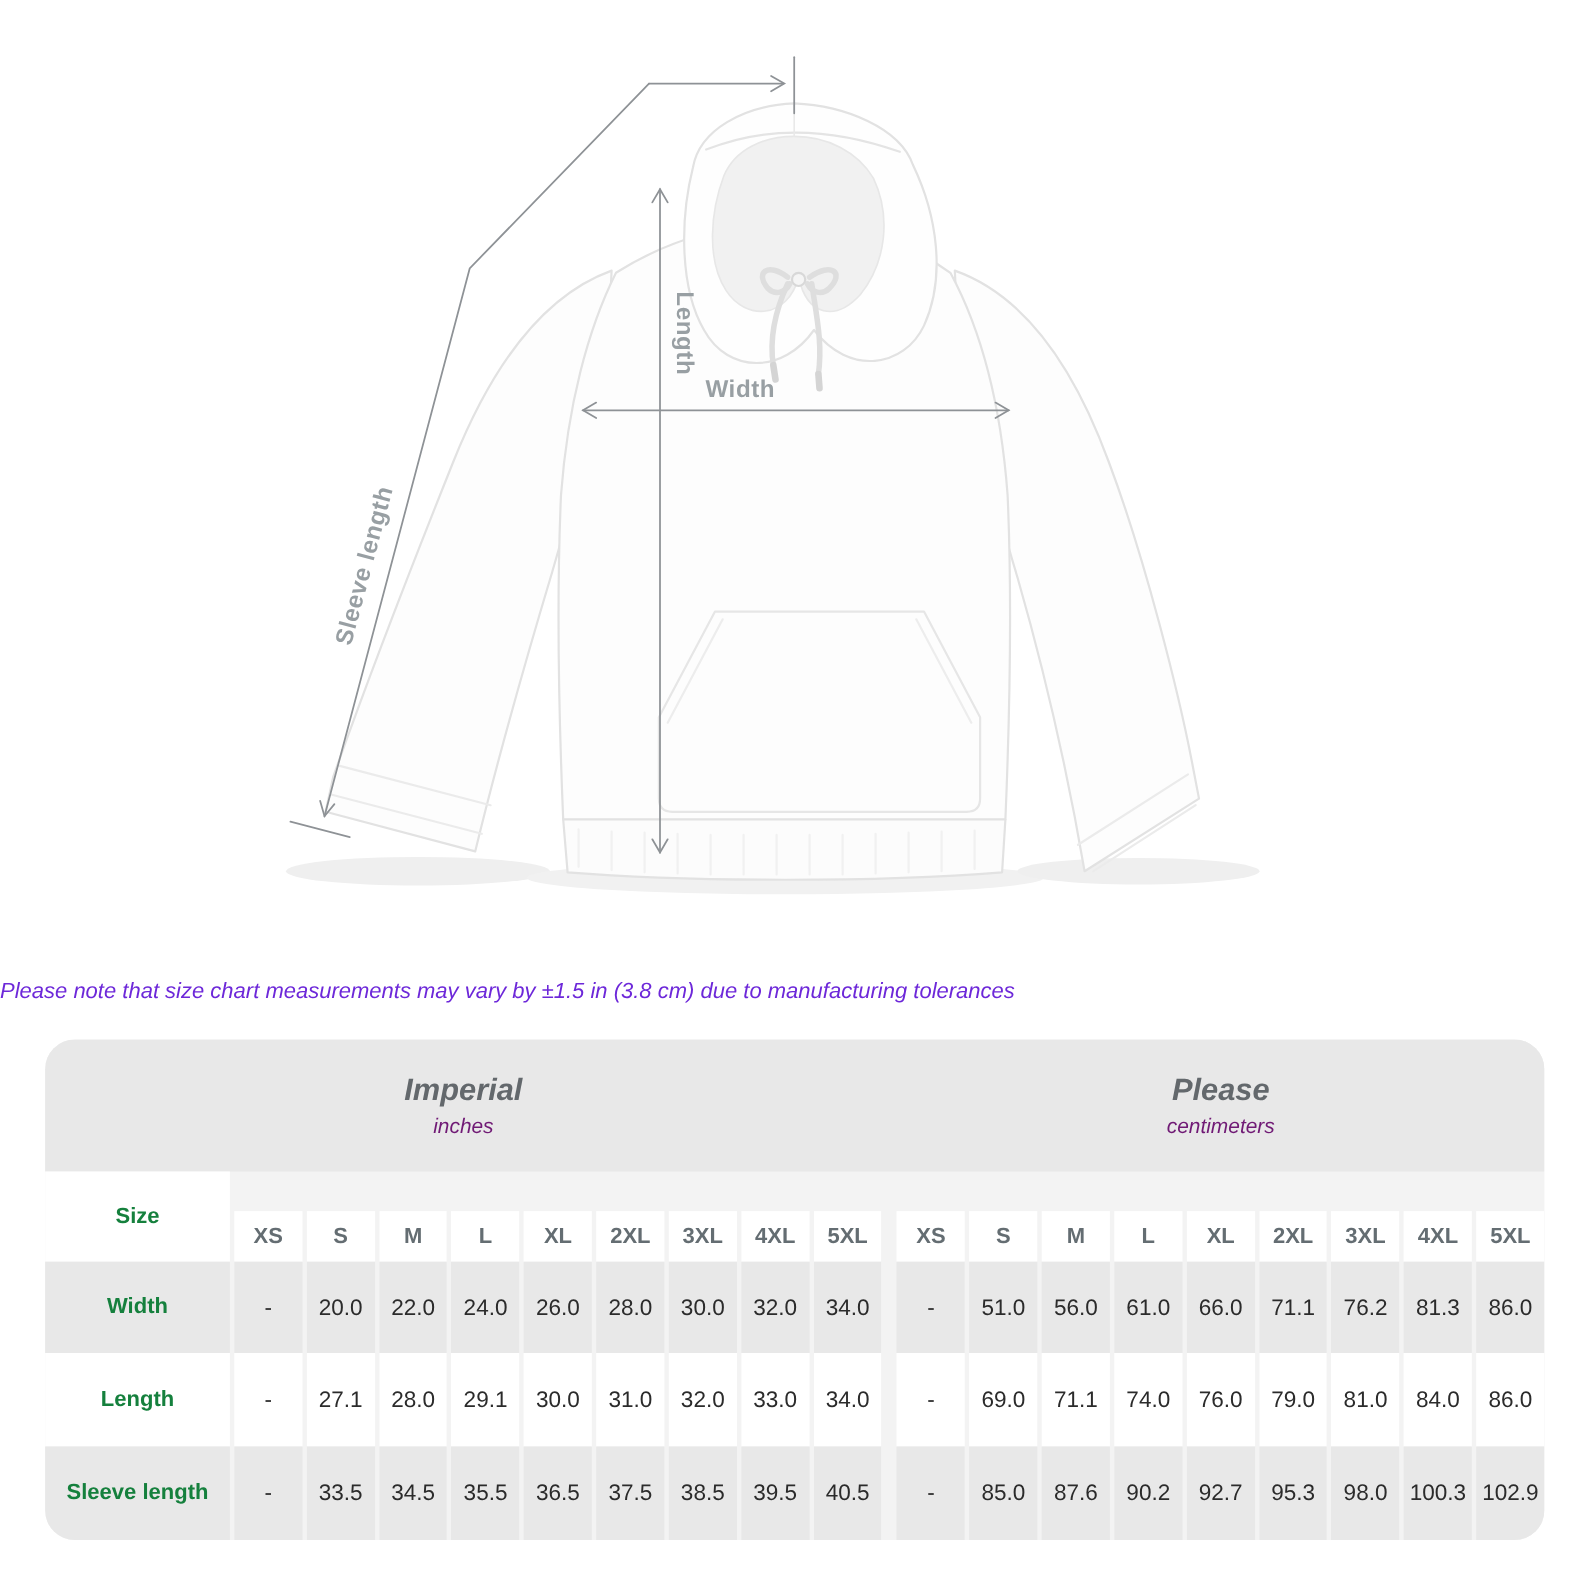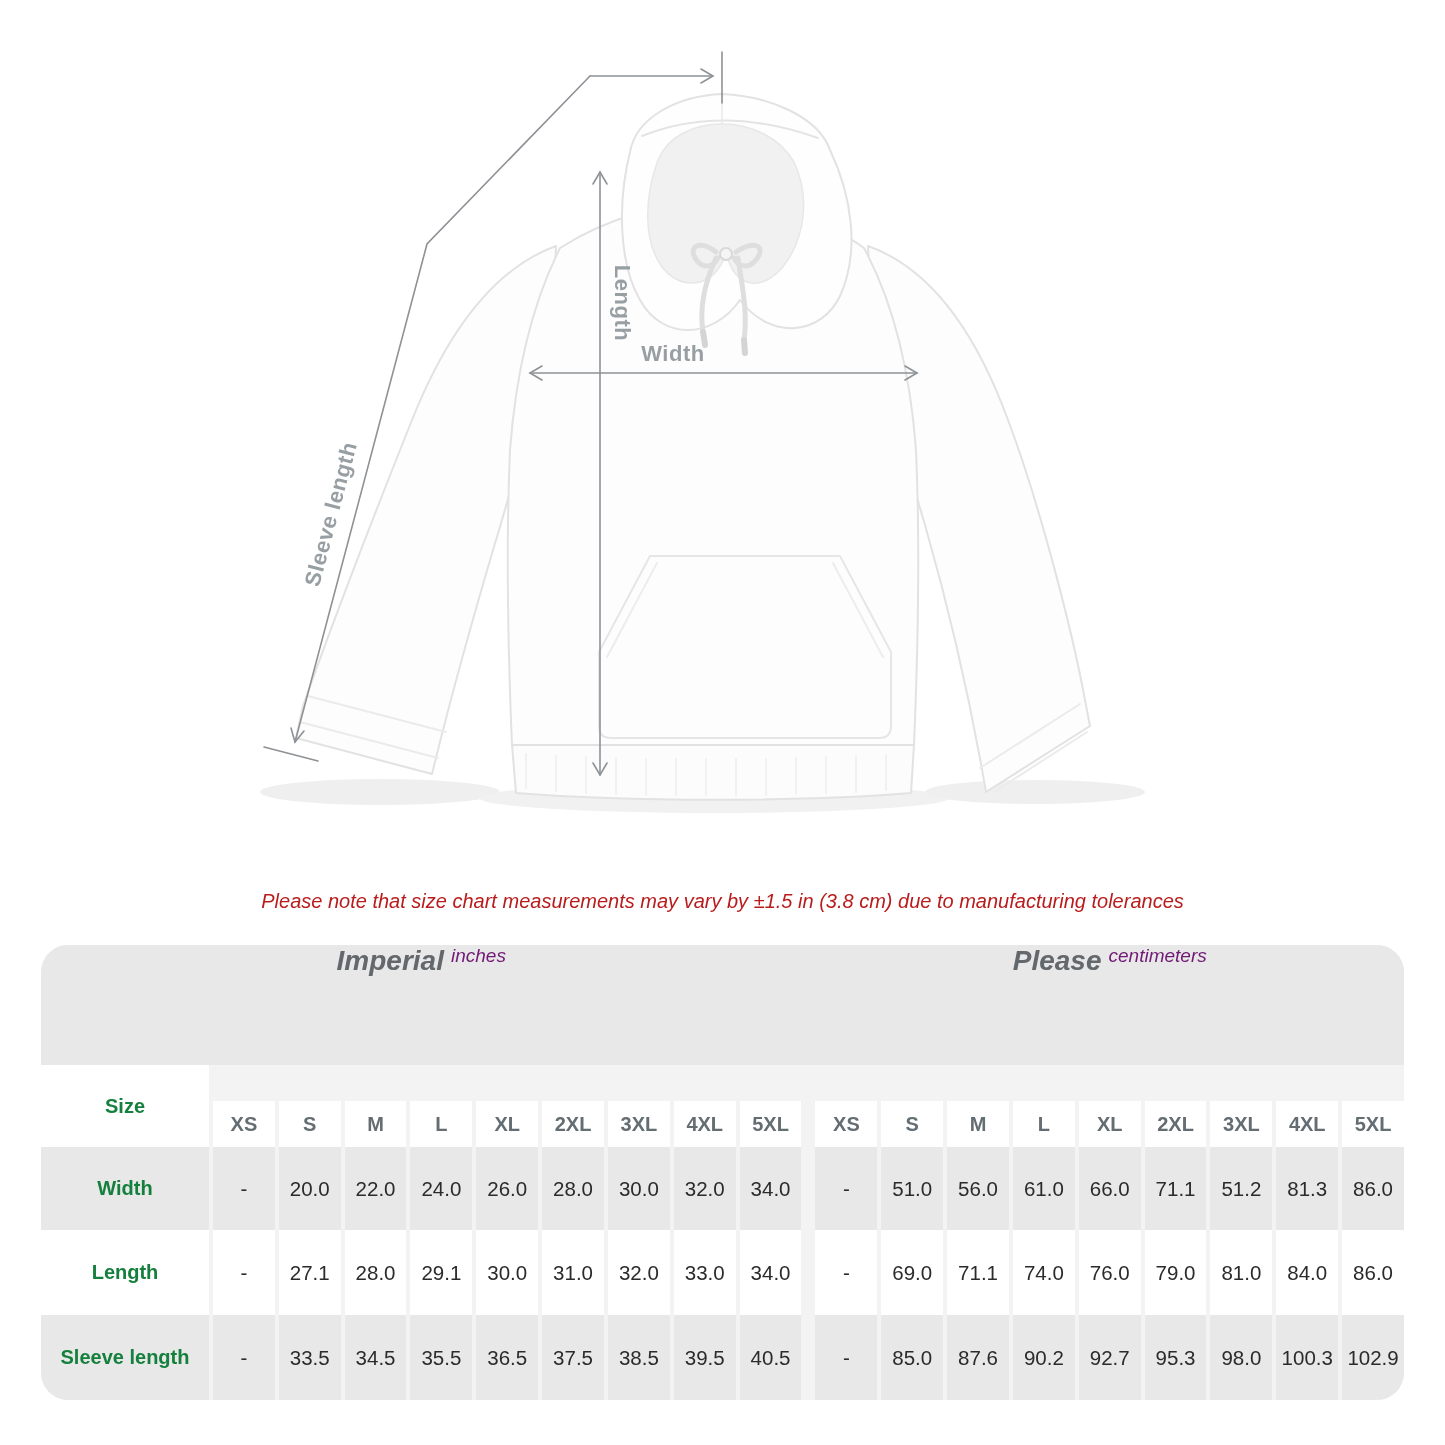--- a/index.html
+++ b/index.html
@@ -2,30 +2,30 @@
 <html><head>
 <meta charset="utf-8">
 <style>
   html,body{margin:0;padding:0;background:#fff;}
   .page{position:relative;width:1445px;height:1445px;background:#ffffff;overflow:hidden;
         font-family:"Liberation Sans", sans-serif;}
   svg text{font-family:"Liberation Sans", sans-serif;}
 
   .title{position:absolute;top:845px;left:0;width:100%;text-align:center;
          font-weight:bold;font-size:31px;color:#3a3e41;letter-spacing:.3px;}
-  .subtitle{position:absolute;top:890px;left:0;width:100%;text-align:center;
-            font-style:italic;font-size:20px;color:#b91c1c;}
+  .subtitle{position:absolute;top:890px;left:0;width:100%;
+            font-style:italic;font-size:20px;color:#6d28d9;}
 
   
   .tbl{position:absolute;left:41px;top:945px;width:1363px;border-radius:27px;
        overflow:hidden;background:#f3f3f3;}
   .grid{display:grid;grid-template-columns:168px repeat(9,minmax(0,1fr)) 6px repeat(9,minmax(0,1fr));
         column-gap:4px;}
   .band{height:120px;background:#e8e8e8;}
-  .band-half{display:flex;flex-direction:row;align-items:flex-start;justify-content:center;gap:7px;}
+  .band-half{display:flex;flex-direction:column;align-items:center;justify-content:center;gap:7px;}
   .band-imperial{grid-column:1 / 11;}
   .band-metric{grid-column:12 / 21;}
   .band-title{font-weight:bold;font-style:italic;font-size:28px;color:#63686c;}
   .band-unit{font-style:italic;font-size:19px;color:#701a75;}
 
   .trow .cell{display:flex;align-items:center;justify-content:center;
               font-size:20.5px;color:#2b2b2b;background:#ffffff;}
   .trow .lbl{font-weight:bold;font-size:20px;color:#15803d;}
   .trow .hdr{font-weight:bold;font-size:20px;color:#646d72;margin-top:36px;}
   .trow .sp{background:transparent !important;}
@@ -168,21 +168,21 @@
         <div class="cell">30.0</div>
         <div class="cell">32.0</div>
         <div class="cell">34.0</div>
         <div class="cell sp"></div>
         <div class="cell">-</div>
         <div class="cell">51.0</div>
         <div class="cell">56.0</div>
         <div class="cell">61.0</div>
         <div class="cell">66.0</div>
         <div class="cell">71.1</div>
-        <div class="cell">51.2</div>
+        <div class="cell">76.2</div>
         <div class="cell">81.3</div>
         <div class="cell">86.0</div>
       </div>
     <div class="grid trow row-1">
         <div class="cell lbl">Length</div>
         <div class="cell">-</div>
         <div class="cell">27.1</div>
         <div class="cell">28.0</div>
         <div class="cell">29.1</div>
         <div class="cell">30.0</div>

